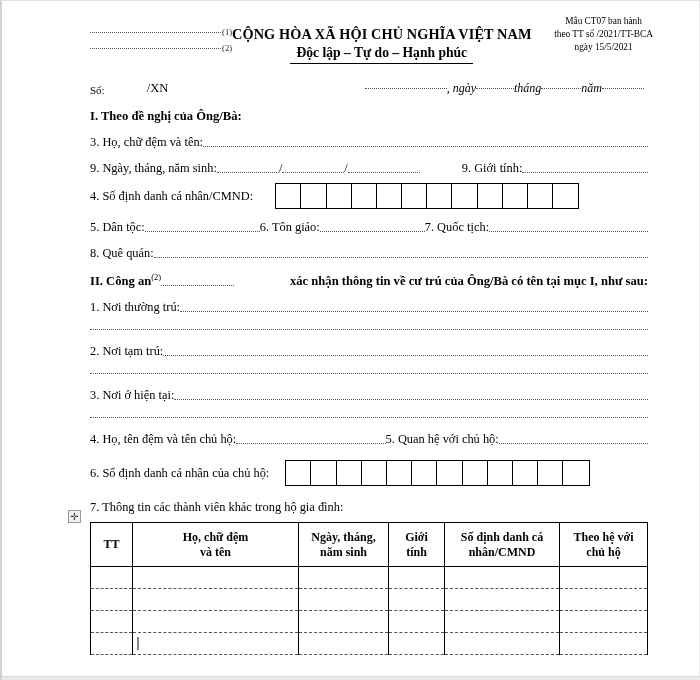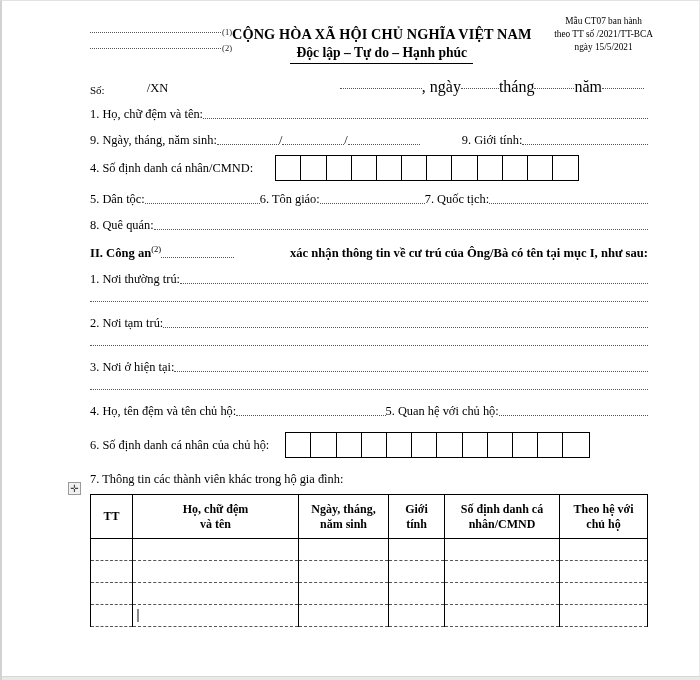--- a/index.html
+++ b/index.html
@@ -98,21 +98,22 @@
   .sorow {
     display: flex;
     align-items: flex-end;
     margin-top: 7px;
     height: 18px;
   }
   .so-lbl { font-size: 11px; }
   .so-val { font-size: 12.5px; padding-left: 42px; }
   .datewrap {
     margin-left: auto;
-    font-size: 16px;
+    font-style: italic;
+    font-size: 12px;
     white-space: nowrap;
     padding-right: 4px;
   }
   .datewrap .d1 { border-bottom: 1px dotted #555; display:inline-block; width: 82px; transform: translateY(-3px);}
   .datewrap .d2 { border-bottom: 1px dotted #555; display:inline-block; width: 38px; transform: translateY(-3px);}
   .datewrap .d3 { border-bottom: 1px dotted #555; display:inline-block; width: 40px; transform: translateY(-3px);}
   .datewrap .d4 { border-bottom: 1px dotted #555; display:inline-block; width: 42px; transform: translateY(-3px);}
 
   
   .title {
@@ -274,23 +275,24 @@
 
     <div class="sorow">
       <span class="so-lbl">Số:</span>
       <span class="so-val">/XN</span>
       <span class="datewrap">
         <span class="d1"></span><span>, ngày</span><span class="d2"></span><span>tháng</span><span class="d3"></span><span>năm</span><span class="d4"></span>
       </span>
     </div>
 
 
-
-    <div class="row">
-      <span class="lbl">1. Họ, chữ đệm và tên:</span>
+    <div class="sec">I. Theo đề nghị của Ông/Bà:</div>
+
+    <div class="row">
+      <span class="lbl">3. Họ, chữ đệm và tên:</span>
       <span class="dot"></span>
     </div>
 
     <div class="row">
       <span class="lbl">9. Ngày, tháng, năm sinh:</span>
       <span class="dot" style="max-width:62px"></span>
       <span>/</span>
       <span class="dot" style="max-width:62px"></span>
       <span>/</span>
       <span class="dot" style="max-width:72px"></span>

